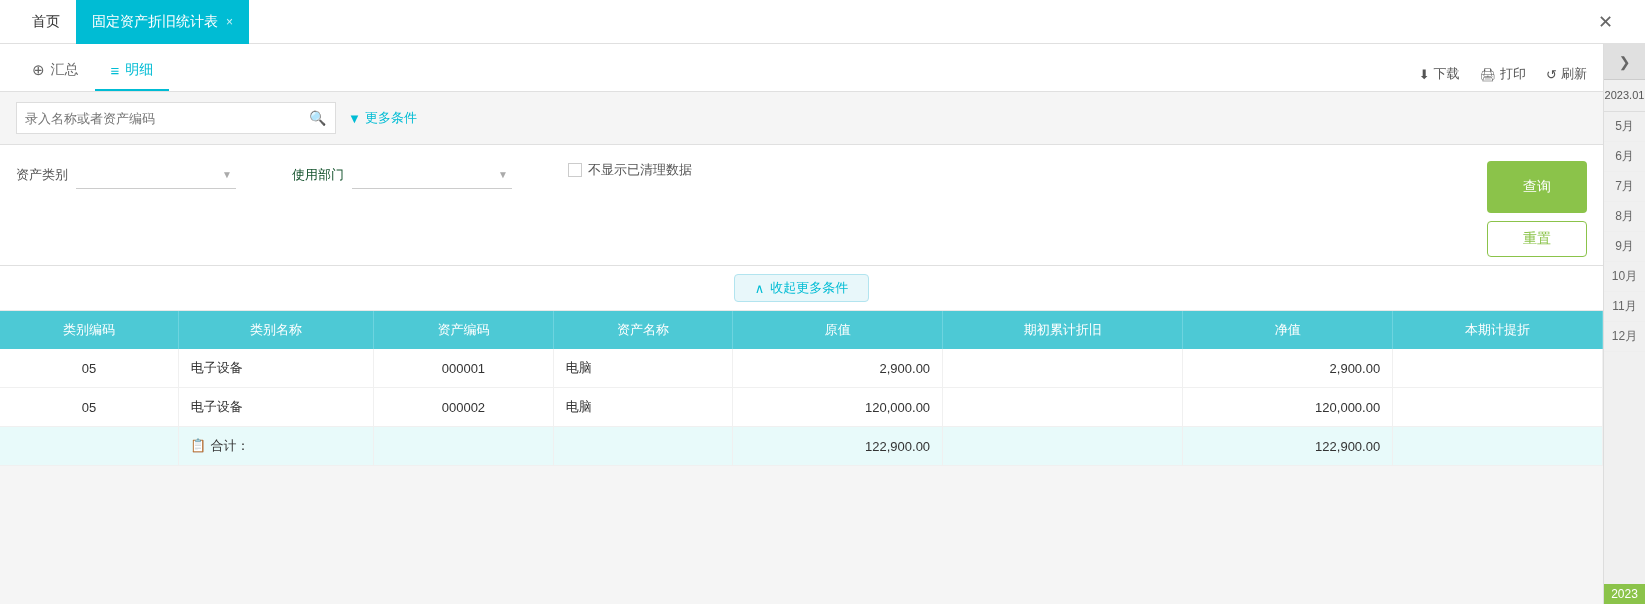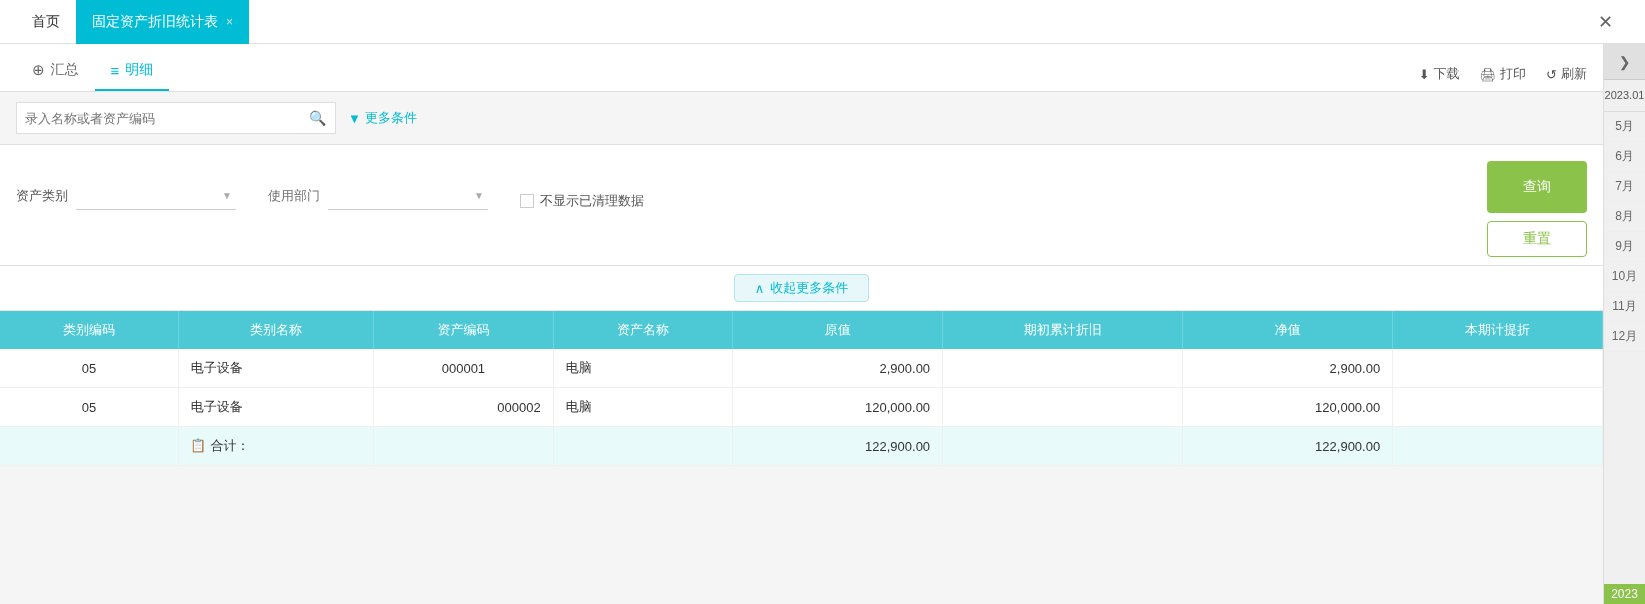--- a/index.html
+++ b/index.html
@@ -84,32 +84,32 @@
       </div>
       <div style="display:flex; align-items:center; gap:4px; color:#00bcd4; cursor:pointer; font-size:13px;">
         <span style="font-size:13px;">▼</span>
         <span>更多条件</span>
       </div>
     </div>
 
     <div style="background:#fff; padding:16px 16px 8px; border-bottom:1px solid #e0e0e0;">
       <div style="display:flex; align-items:flex-start; gap:24px;">
         <div style="flex:1; display:flex; flex-direction:column; gap:16px;">
-          <div style="display:flex; align-items:flex-end; gap:32px;margin-top:21px;">
+          <div style="display:flex; align-items:flex-start; gap:56px;">
 
             <div style="display:flex; align-items:center; gap:8px;">
               <span style="color:#555; font-size:13px;">资产类别</span>
               <div style="display:flex; align-items:center; border-bottom:1px solid #ccc; min-width:160px; height:28px; padding:0 4px; cursor:pointer; gap:4px;">
                 <span style="color:#999; font-size:13px; flex:1;"></span>
                 <span style="color:#aaa; font-size:10px;">▼</span>
               </div>
             </div>
 
             <div style="display:flex; align-items:center; gap:8px;">
-              <span style="color:#737373; font-size:13px;">使用部门</span>
+              <span style="color:#14532d; font-size:13px;">使用部门</span>
               <div style="display:flex; align-items:center; border-bottom:1px solid #ccc; min-width:160px; height:28px; padding:0 4px; cursor:pointer; gap:4px;">
                 <span style="color:#999; font-size:13px; flex:1;"></span>
                 <span style="color:#aaa; font-size:10px;">▼</span>
               </div>
             </div>
 
             <div style="display:flex; align-items:center; gap:6px;">
               <div style="width:14px; height:14px; border:1px solid #ccc; background:#fff;"></div>
               <span style="font-size:13px; color:#555;">不显示已清理数据</span>
             </div>
@@ -151,21 +151,21 @@
       <td style="padding:10px 12px; font-size:13px; color:#333; border-right:1px solid #f0f0f0; text-align:center;">000001</td>
       <td style="padding:10px 12px; font-size:13px; color:#333; border-right:1px solid #f0f0f0;">电脑</td>
       <td style="padding:10px 12px; font-size:13px; color:#333; border-right:1px solid #f0f0f0; text-align:right;">2,900.00</td>
       <td style="padding:10px 12px; font-size:13px; color:#333; border-right:1px solid #f0f0f0; text-align:right;"></td>
       <td style="padding:10px 12px; font-size:13px; color:#333; border-right:1px solid #f0f0f0; text-align:right;">2,900.00</td>
       <td style="padding:10px 12px; font-size:13px; color:#333; text-align:right;"></td>
     </tr>
             <tr style="background: rgb(255, 255, 255); border-bottom: 1px solid rgb(240, 240, 240);">
       <td style="padding:10px 12px; font-size:13px; color:#333; border-right:1px solid #f0f0f0; text-align:center;">05</td>
       <td style="padding:10px 12px; font-size:13px; color:#333; border-right:1px solid #f0f0f0;">电子设备</td>
-      <td style="padding:10px 12px; font-size:13px; color:#333; border-right:1px solid #f0f0f0; text-align:right;">000002</td>
+      <td style="padding:10px 12px; font-size:13px; color:#333; border-right:1px solid #f0f0f0; text-align:center;">000002</td>
       <td style="padding:10px 12px; font-size:13px; color:#333; border-right:1px solid #f0f0f0;">电脑</td>
       <td style="padding:10px 12px; font-size:13px; color:#333; border-right:1px solid #f0f0f0; text-align:right;">120,000.00</td>
       <td style="padding:10px 12px; font-size:13px; color:#333; border-right:1px solid #f0f0f0; text-align:right;"></td>
       <td style="padding:10px 12px; font-size:13px; color:#333; border-right:1px solid #f0f0f0; text-align:right;">120,000.00</td>
       <td style="padding:10px 12px; font-size:13px; color:#333; text-align:right;"></td>
     </tr>
             <tr style="background: rgb(232, 250, 250); border-bottom: 1px solid rgb(240, 240, 240);">
     <td colspan="1" style="padding:10px 12px; font-size:13px; color:#333; border-right:1px solid #f0f0f0;"></td>
     <td colspan="1" style="padding:10px 12px; font-size:13px; color:#333; border-right:1px solid #f0f0f0;">
       <span style="color:#9c27b0;">📋</span> 合计：

